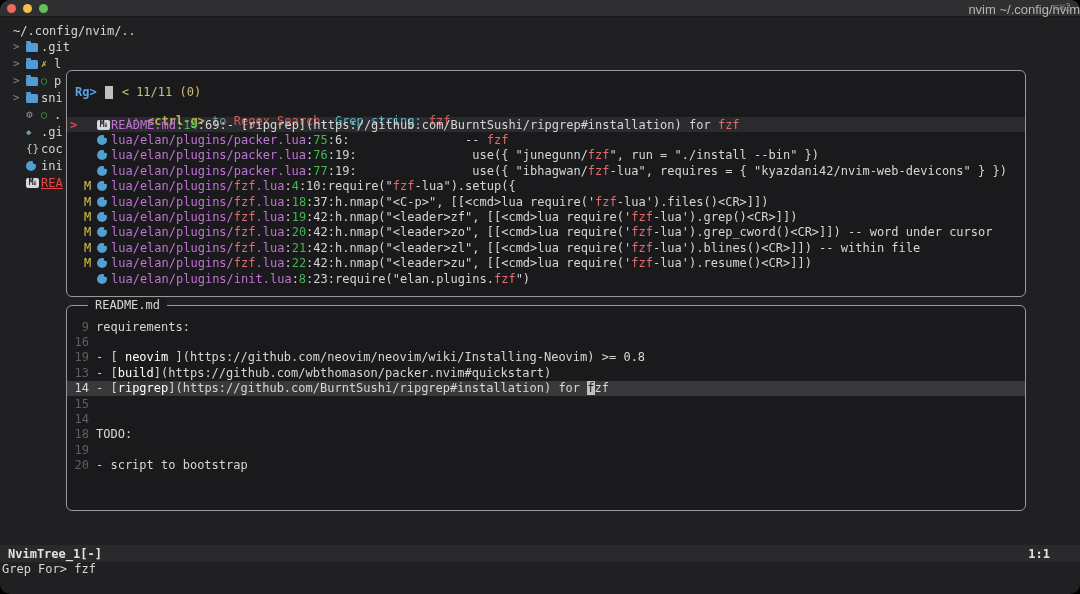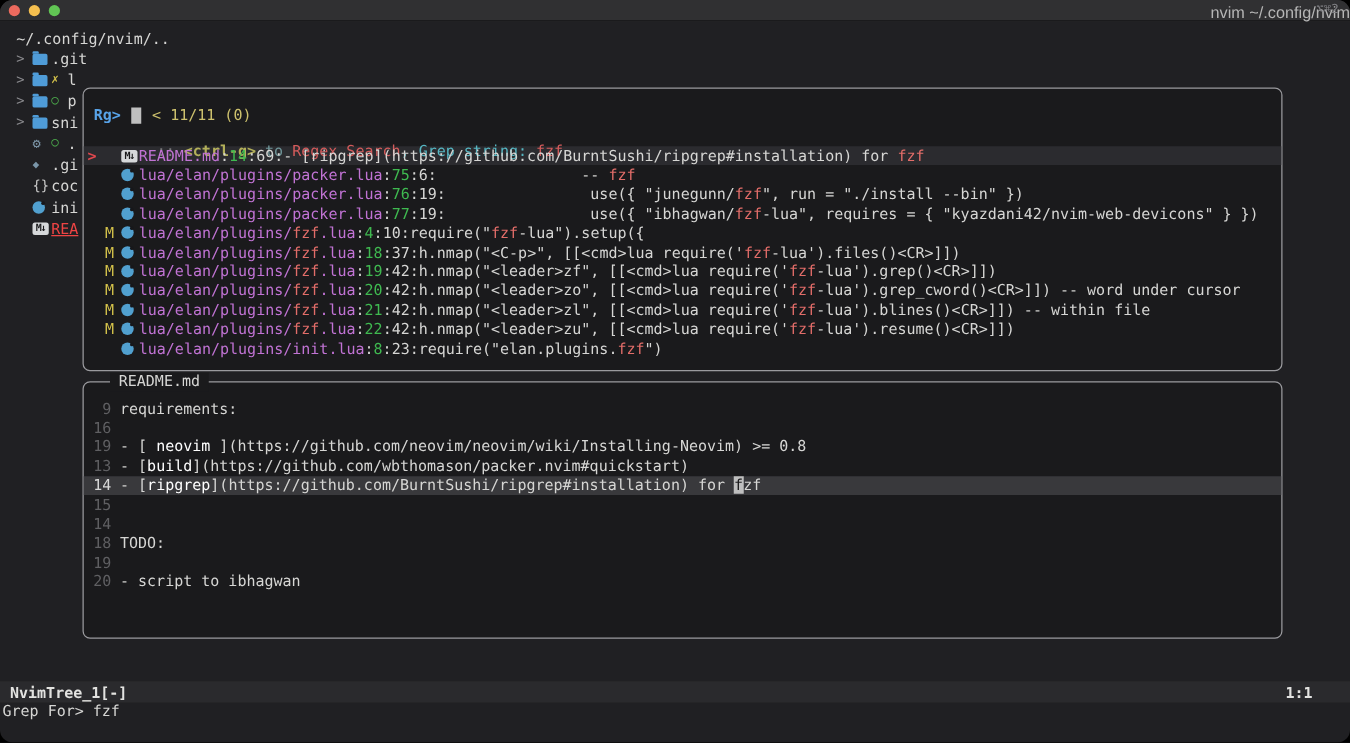--- a/index.html
+++ b/index.html
@@ -135,21 +135,21 @@
     <div class="plines" id="preview-lines">
         <div class="pline"><span class="pnum">9</span><span class="ptext"><span>requirements:</span></span></div>
         <div class="pline"><span class="pnum">16</span><span class="ptext"></span></div>
         <div class="pline"><span class="pnum">19</span><span class="ptext"><span>- [ </span><span class="link">neovim</span><span> ](https://github.com/neovim/neovim/wiki/Installing-Neovim) &gt;= 0.8</span></span></div>
         <div class="pline"><span class="pnum">13</span><span class="ptext"><span>- [</span><span class="link">build</span><span>](https://github.com/wbthomason/packer.nvim#quickstart)</span></span></div>
         <div class="pline cursorline"><span class="pnum">14</span><span class="ptext"><span>- [</span><span class="link">ripgrep</span><span>](https://github.com/BurntSushi/ripgrep#installation) for </span><span class="cursorblock">f</span><span>zf</span></span></div>
         <div class="pline"><span class="pnum">15</span><span class="ptext"></span></div>
         <div class="pline"><span class="pnum">14</span><span class="ptext"></span></div>
         <div class="pline"><span class="pnum">18</span><span class="ptext"><span>TODO:</span></span></div>
         <div class="pline"><span class="pnum">19</span><span class="ptext"></span></div>
-        <div class="pline"><span class="pnum">20</span><span class="ptext"><span>- script to ibhagwan</span></span></div>
+        <div class="pline"><span class="pnum">20</span><span class="ptext"><span>- script to bootstrap</span></span></div>
       </div>
   </div>
 
   <div class="statusline">
     <span class="sl-left">NvimTree_1[-]</span>
     <span class="sl-right">1:1</span>
   </div>
 
   <div class="cmdline">Grep For&gt; fzf</div>
 

